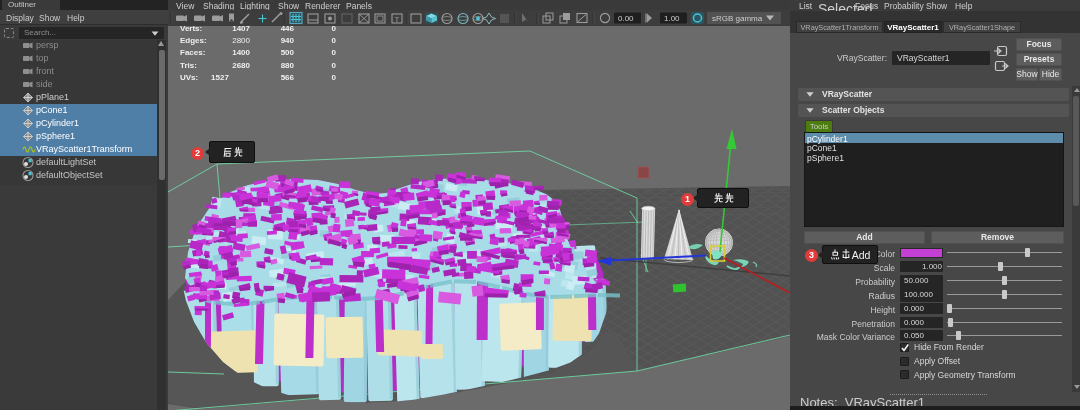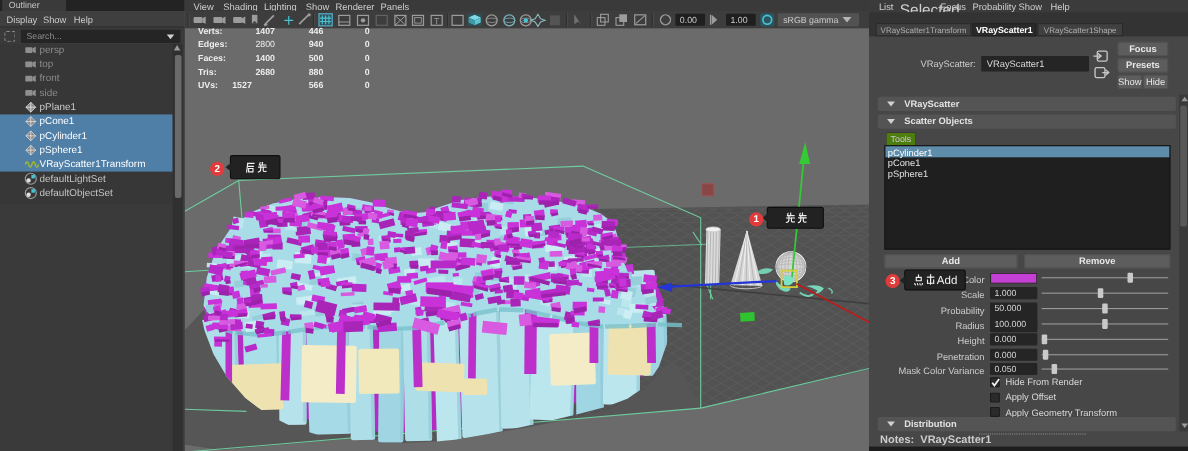--- a/index.html
+++ b/index.html
@@ -1457,21 +1457,21 @@
 <span class="ab" style="left:17px;top:143px;color:#e0e0e0;font-size:8.5px">pCone1</span>
 <span class="ab" style="left:17px;top:152.5px;color:#e0e0e0;font-size:8.5px">pSphere1</span>
 <div class="btn" style="left:14px;top:231px;width:121px;height:13px;line-height:13px;font-weight:bold">Add</div>
 <div class="btn" style="left:141px;top:231px;width:133px;height:13px;line-height:13px;font-weight:bold">Remove</div>
 <span class="row-lbl" style="left:-15px;top:249.0px">Color</span>
 <div class="ab" style="left:110px;top:247.5px;width:43px;height:10px;background:#c43fd3;border:1px solid #2a2a2a"></div>
 <div class="sl-track" style="left:157px;top:252.0px;width:115px">
       <div class="sl-h" style="left:78px"></div>
     </div>
 <span class="row-lbl" style="left:-15px;top:262.9px">Scale</span>
-<div class="field" style="left:110px;top:260.9px;width:43px;height:11px;line-height:11px"><span style="margin-left:4px">1.000</span></div>
+<div class="field" style="left:110px;top:260.9px;width:43px;height:11px;line-height:11px"><span style="margin-left:22px">1.000</span></div>
 <div class="sl-track" style="left:157px;top:265.9px;width:115px">
       <div class="sl-h" style="left:51px"></div>
     </div>
 <span class="row-lbl" style="left:-15px;top:276.8px">Probability</span>
 <div class="field" style="left:110px;top:274.8px;width:43px;height:27px;line-height:11px"><span style="margin-left:4px">50.000</span></div>
 <div class="sl-track" style="left:157px;top:279.8px;width:115px">
       <div class="sl-h" style="left:55px"></div>
     </div>
 <span class="row-lbl" style="left:-15px;top:290.7px">Radius</span>
 <div class="field" style="left:110px;top:288.7px;width:43px;height:11px;line-height:11px"><span style="margin-left:4px">100.000</span></div>
@@ -1496,23 +1496,22 @@
 <div class="cb" style="left:110px;top:342.5px">
       <svg width="10" height="10" viewBox="0 0 10 10" style="position:absolute;left:-1px;top:-1px">
         <path d="M2,5 L4,7.5 L8.3,1.5" fill="none" stroke="#f0f0f0" stroke-width="1.6"></path>
       </svg>
     </div>
 <span class="cb-lbl" style="left:124px;top:342.0px">Hide From Render</span>
 <div class="cb" style="left:110px;top:356.5px"></div>
 <span class="cb-lbl" style="left:124px;top:356.0px">Apply Offset</span>
 <div class="cb" style="left:110px;top:370px"></div>
 <span class="cb-lbl" style="left:124px;top:369.5px">Apply Geometry Transform</span>
-<div class="hdr" style="left:8px;top:379px;width:271px"><div class="tri-d"></div><span>Distribution</span></div>
 <div class="ab" style="left:100px;top:394px;width:97px;border-top:1px dotted #909090"></div>
-<span class="ab" style="left:10px;top:395px;color:#cccccc;font-size:10px;font-weight:bold">Notes:&nbsp; VRayScatter1</span>
+<span class="ab" style="left:10px;top:395px;color:#cccccc;font-size:13px;font-weight:normal">Notes:&nbsp; VRayScatter1</span>
 <div class="ab" style="left:0px;top:406px;width:290px;height:4px;background:#1d1d1d"></div>
 <div class="ab" style="left:282px;top:86px;width:8px;height:306px;background:#3a3a3a"></div>
 <div class="ab" style="left:283px;top:96px;width:6px;height:110px;background:#585858;border-radius:2px"></div>
 <div class="ab" style="left:283.5px;top:88px;width:0;height:0;border-left:3px solid transparent;border-right:3px solid transparent;border-bottom:4.5px solid #9a9a9a"></div>
 <div class="ab" style="left:283.5px;top:385px;width:0;height:0;border-left:3px solid transparent;border-right:3px solid transparent;border-top:4.5px solid #9a9a9a"></div>
 </div>
 <div class="badge" style="left:191px;top:146.5px">2</div>
 <div class="tip" style="left:209px;top:141px;width:46px;height:22px">
     <svg width="10" height="11" viewBox="0 0 10 11" style="vertical-align:-1px">
       <path d="M3,1.5 h6" fill="none" stroke="#efefef" stroke-width="1.05" stroke-linecap="round"></path>

